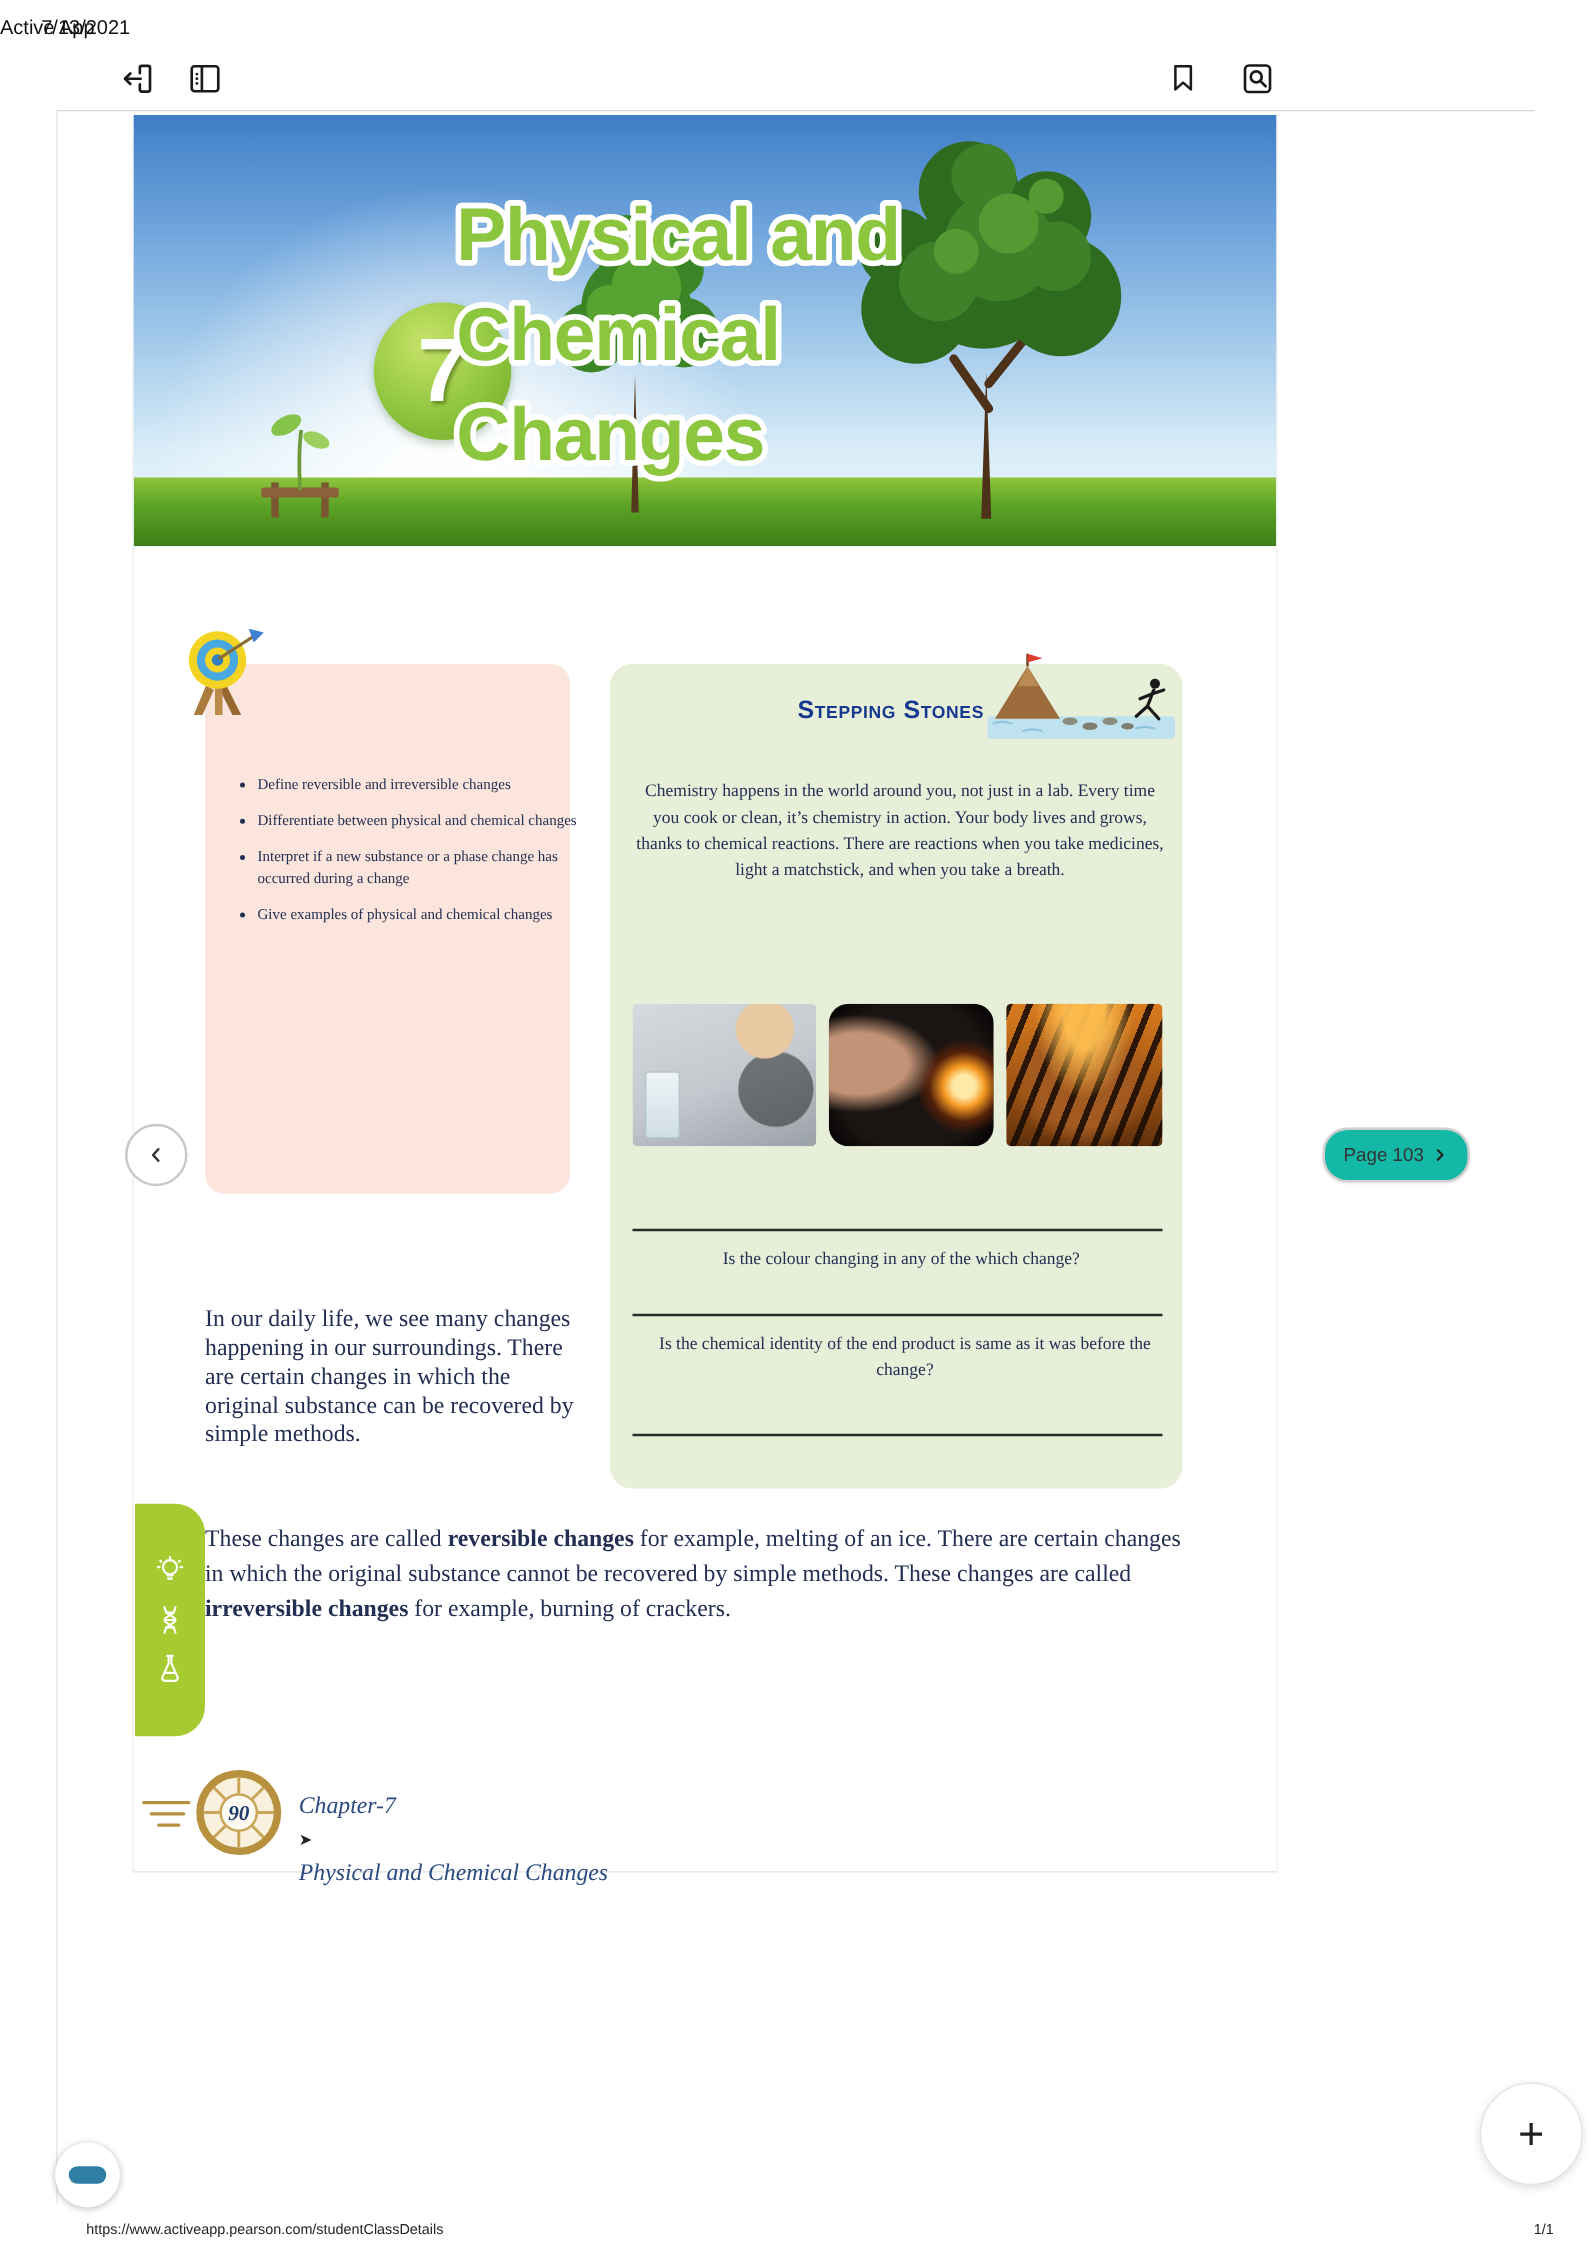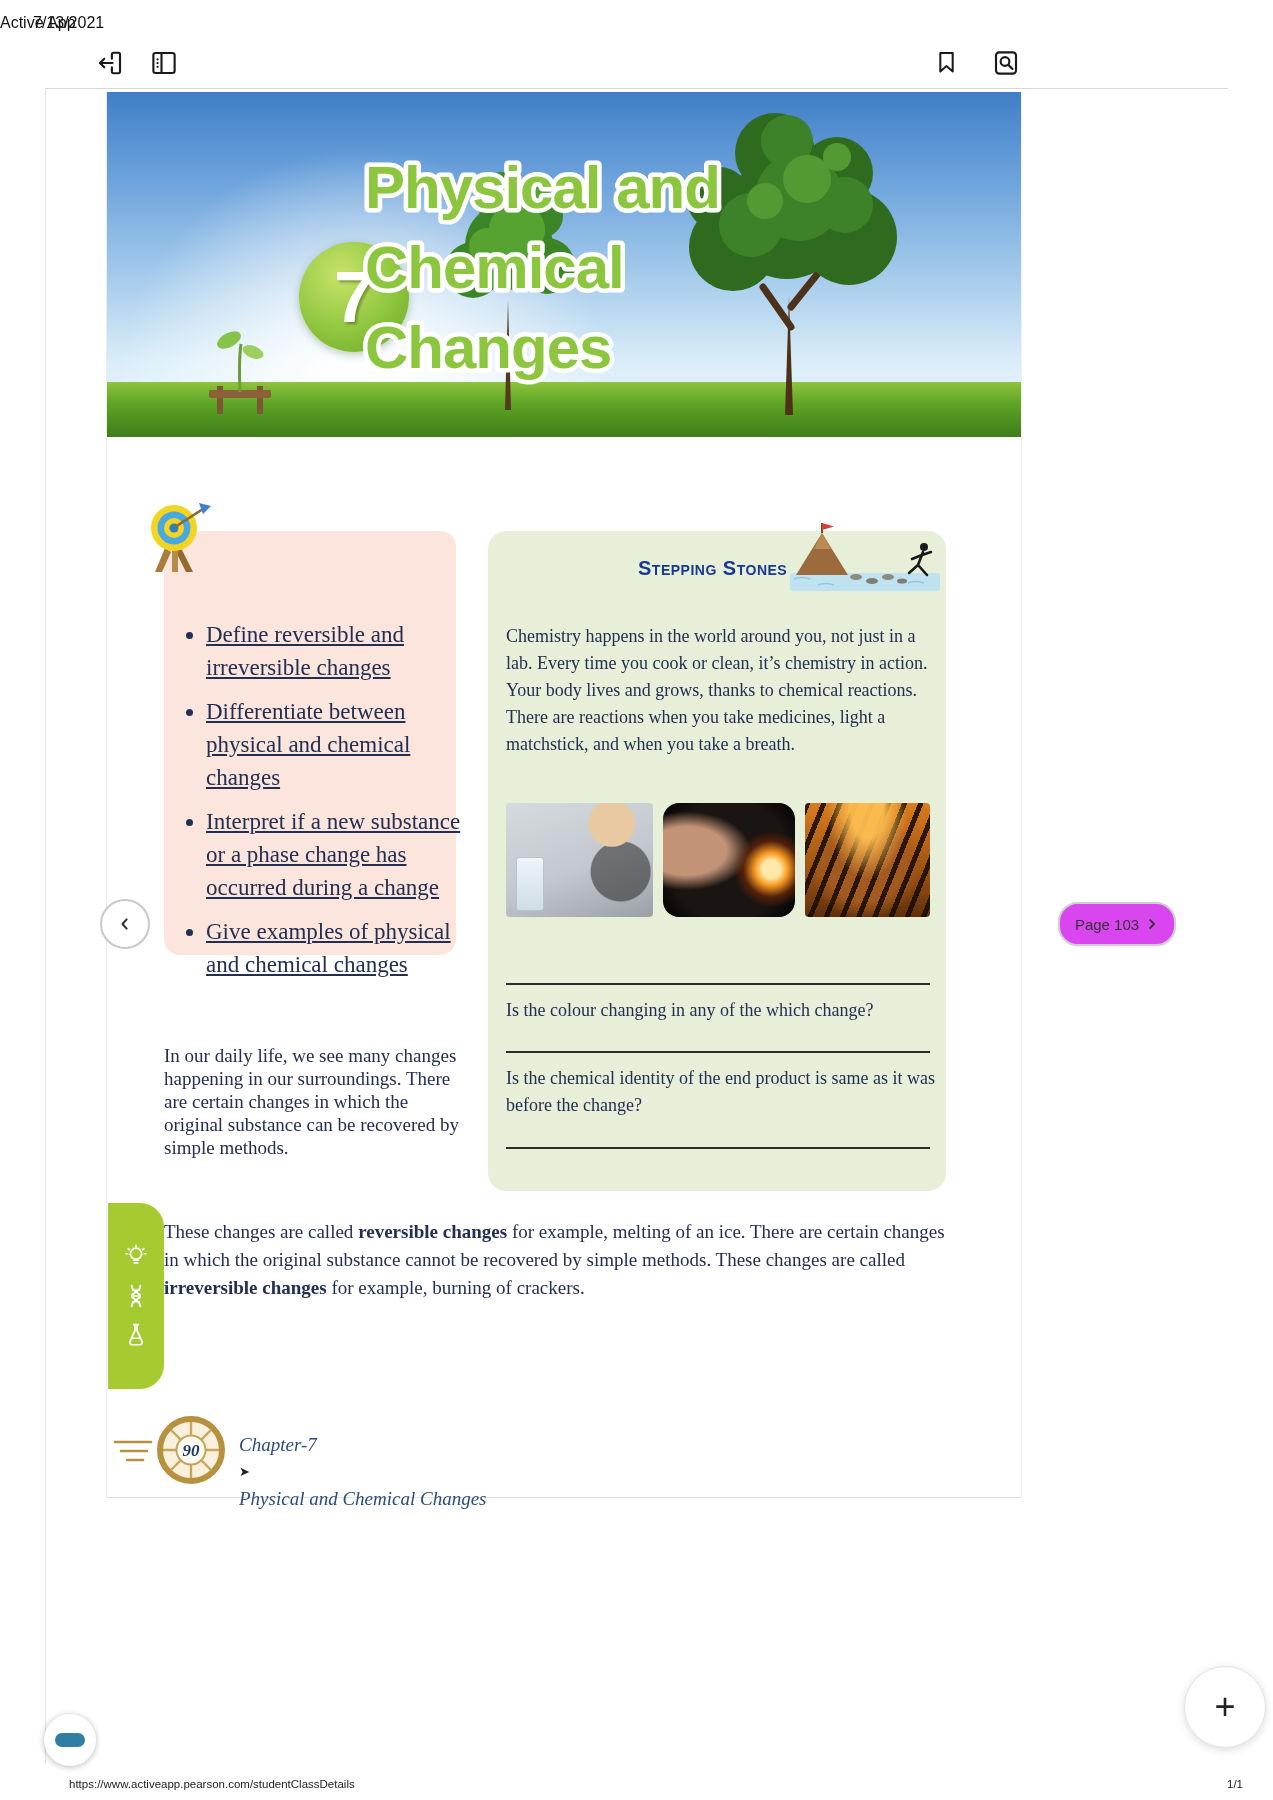--- a/index.html
+++ b/index.html
@@ -26,46 +26,46 @@
   #chapter-circle{left:192px;top:150px;width:110px;height:110px;border-radius:50%;
      background:radial-gradient(circle at 38% 30%, #c8e36a, #8fc63f 55%, #6da525 100%);
      box-shadow:0 3px 8px rgba(0,60,0,.25);display:flex;align-items:center;justify-content:center;}
   #chapter-circle span{color:#fff;font-size:72px;font-weight:bold;line-height:1;
      text-shadow:2px 2px 3px rgba(60,90,10,.55);}
   .serif{font-family:"Liberation Serif",serif;color:#232f52;}
   
   #outcomes-box{left:57px;top:439px;width:292px;height:424px;background:#fbe5dc;border-radius:16px;}
   .box-head-red{color:#e5232b;font-weight:bold;font-size:20px;font-variant-caps:small-caps;
      letter-spacing:.4px;line-height:1.55;}
-  #outcomes-list{margin:0;padding:0 10px 0 36px;font-size:23px;line-height:1.42;text-decoration:underline;}
+  #outcomes-list{margin:0;padding:0 10px 0 36px;font-size:12px;line-height:1.42;}
   #outcomes-list li{margin-bottom:12px;}
   #stepping-box{left:381px;top:439px;width:458px;height:660px;background:#e7efd9;border-radius:18px;}
   .box-head-blue{color:#17388f;font-weight:bold;font-size:20px;font-variant-caps:small-caps;letter-spacing:.5px;}
-  .gb-text{font-size:18px;line-height:1.5;}
+  .gb-text{font-size:14px;line-height:1.5;text-align:center;}
   .answer-line{height:2px;background:#2b2b2b;}
   .photo{height:114px;border-radius:4px;}
   #photo-medicine{width:148px;background:
      radial-gradient(circle at 72% 18%, #e9c9a2 0 16%, rgba(0,0,0,0) 17%),
      radial-gradient(circle at 78% 60%, rgba(40,40,40,.55) 0 22%, rgba(0,0,0,0) 23%),
      linear-gradient(160deg, #d4dadd 0%, #c2c8cd 55%, #9aa1a6 100%);}
   #photo-medicine::after{content:"";position:absolute;left:10px;bottom:6px;width:26px;height:52px;
      background:linear-gradient(#eef4f7,#cfdde4);border:1px solid #b4c4cc;border-radius:3px;}
   #photo-match{width:134px;border-radius:16px;background:
      radial-gradient(circle at 82% 58%, #ffe9a8 0 7%, #f59a22 13%, rgba(120,40,5,.6) 22%, rgba(0,0,0,0) 30%),
      radial-gradient(ellipse at 18% 42%, #c29376 0 26%, rgba(0,0,0,0) 42%),
      radial-gradient(circle at 50% 50%, #1a1412 0 70%, #000 100%);}
   #photo-grill{width:126px;background:
      radial-gradient(ellipse at 50% 8%, rgba(255,190,80,.95) 0 18%, rgba(0,0,0,0) 45%),
      repeating-linear-gradient(112deg, rgba(25,12,4,.88) 0 5px, rgba(0,0,0,0) 5px 15px),
      radial-gradient(ellipse at 48% 55%, #a35a20 0 40%, rgba(0,0,0,0) 60%),
      linear-gradient(#d97c1e 0%, #9c5213 60%, #5f300c 100%);}
   
   .nav-circle{width:46px;height:46px;border-radius:50%;background:#fff;border:2px solid #c9c9c9;
      display:flex;align-items:center;justify-content:center;cursor:pointer;}
-  #page-pill{left:1058px;top:902px;width:114px;height:40px;border-radius:20px;background:#d946ef;
+  #page-pill{left:1058px;top:902px;width:114px;height:40px;border-radius:20px;background:#14b8a6;
      border:2px solid #cfcfcf;display:flex;align-items:center;justify-content:center;gap:6px;
      font-size:15px;color:#333;cursor:pointer;box-shadow:0 1px 3px rgba(0,0,0,.08);}
   
   #side-tab{left:108px;top:1203px;width:56px;height:186px;background:#a6cb31;
      border-radius:0 24px 24px 0;display:flex;flex-direction:column;align-items:center;
      justify-content:center;gap:13px;}
   #side-tab svg{width:26px;height:26px;}
   
   #chapter-footer-text{font-family:"Liberation Serif",serif;font-style:italic;color:#2b4b80;
      font-size:19px;display:flex;align-items:flex-start;gap:8px;flex-direction:column;}

